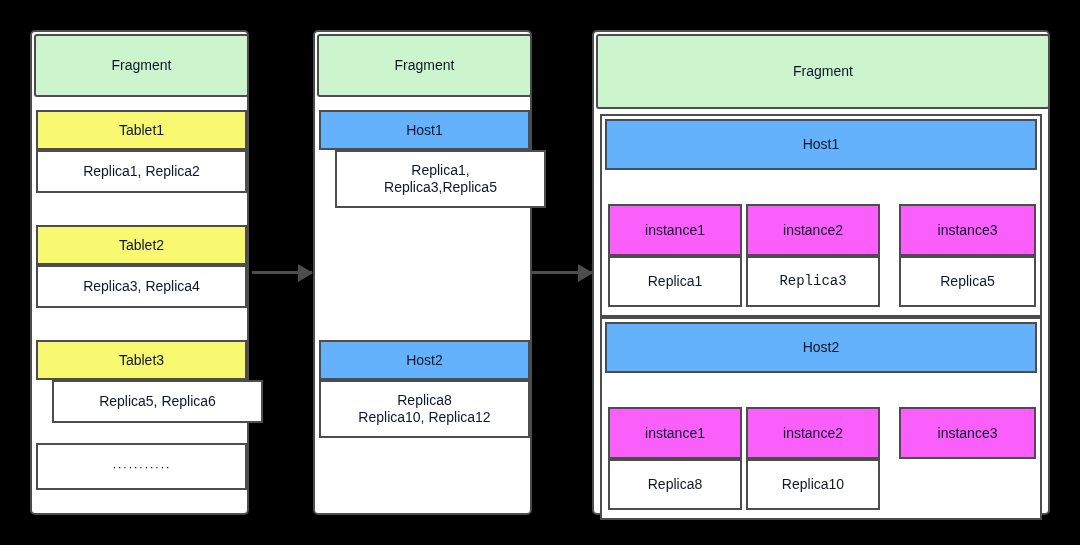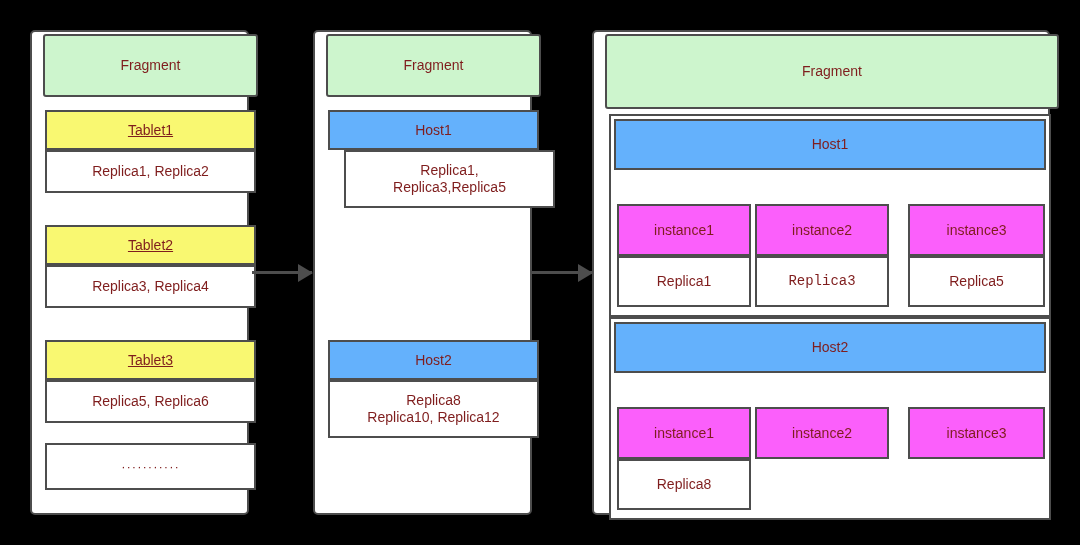--- a/index.html
+++ b/index.html
@@ -35,26 +35,25 @@
     position: absolute;
     box-sizing: border-box;
     border: 2px solid #4d4d4d;
     display: flex;
     align-items: center;
     justify-content: center;
     text-align: center;
     background: #ffffff;
     font-size: 14px;
     line-height: 1.2;
-    color: #7f1d1d;
+    color: #0f172a;
     white-space: pre-line;
-    margin-left: 9px;
   }
   .fragment { background: #cdf5cd; }
-  .tablet   { background: #f9f871; text-decoration: underline; }
+  .tablet   { background: #f9f871; }
   .host     { background: #64b1fc; }
   .instance { background: #fb5ffb; }
   .plain    { background: #ffffff; }
 
   
   .arrow {
     position: absolute;
     height: 3px;
     background: #4d4d4d;
   }
@@ -82,21 +81,21 @@
 
     <div class="cell fragment" style="left:2px; top:2px; width:215px; height:63px; border-radius:3px;">Fragment</div>
 
     <div class="cell tablet" style="left:4px; top:78px; width:211px; height:40px;">Tablet1</div>
     <div class="cell plain" style="left:4px; top:118px; width:211px; height:43px;">Replica1, Replica2</div>
 
     <div class="cell tablet" style="left:4px; top:193px; width:211px; height:40px;">Tablet2</div>
     <div class="cell plain" style="left:4px; top:233px; width:211px; height:43px;">Replica3, Replica4</div>
 
     <div class="cell tablet" style="left:4px; top:308px; width:211px; height:40px;">Tablet3</div>
-    <div class="cell plain" style="left:4px; top:348px; width:211px; height:43px;">Replica5, Replica6</div>
+    <div class="cell plain" style="left:20px; top:348px; width:211px; height:43px;">Replica5, Replica6</div>
 
     <div class="cell plain dots" style="left:4px; top:411px; width:211px; height:47px;">···········</div>
   </div>
 
   <div class="arrow" style="left:252px; top:271px; width:60px;"></div>
 
   <div class="panel" style="left:313px; top:30px; width:219px; height:485px;">
 
     <div class="cell fragment" style="left:2px; top:2px; width:215px; height:63px; border-radius:3px;">Fragment</div>
 
@@ -129,17 +128,18 @@
     <div class="cell plain" style="left:305px; top:224px; width:137px; height:51px;">Replica5</div>
 
     <div class="cell plain" style="left:6px; top:285px; width:442px; height:203px;"></div>
 
     <div class="cell host" style="left:11px; top:290px; width:432px; height:51px;">Host2</div>
 
     <div class="cell instance" style="left:14px; top:375px; width:134px; height:52px;">instance1</div>
     <div class="cell plain" style="left:14px; top:427px; width:134px; height:51px;">Replica8</div>
 
     <div class="cell instance" style="left:152px; top:375px; width:134px; height:52px;">instance2</div>
+    <div class="cell plain" style="left:152px; top:427px; width:134px; height:51px;">Replica10</div>
 
     <div class="cell instance" style="left:305px; top:375px; width:137px; height:52px;">instance3</div>
   </div>
 
 </div>
 
 </body></html>

